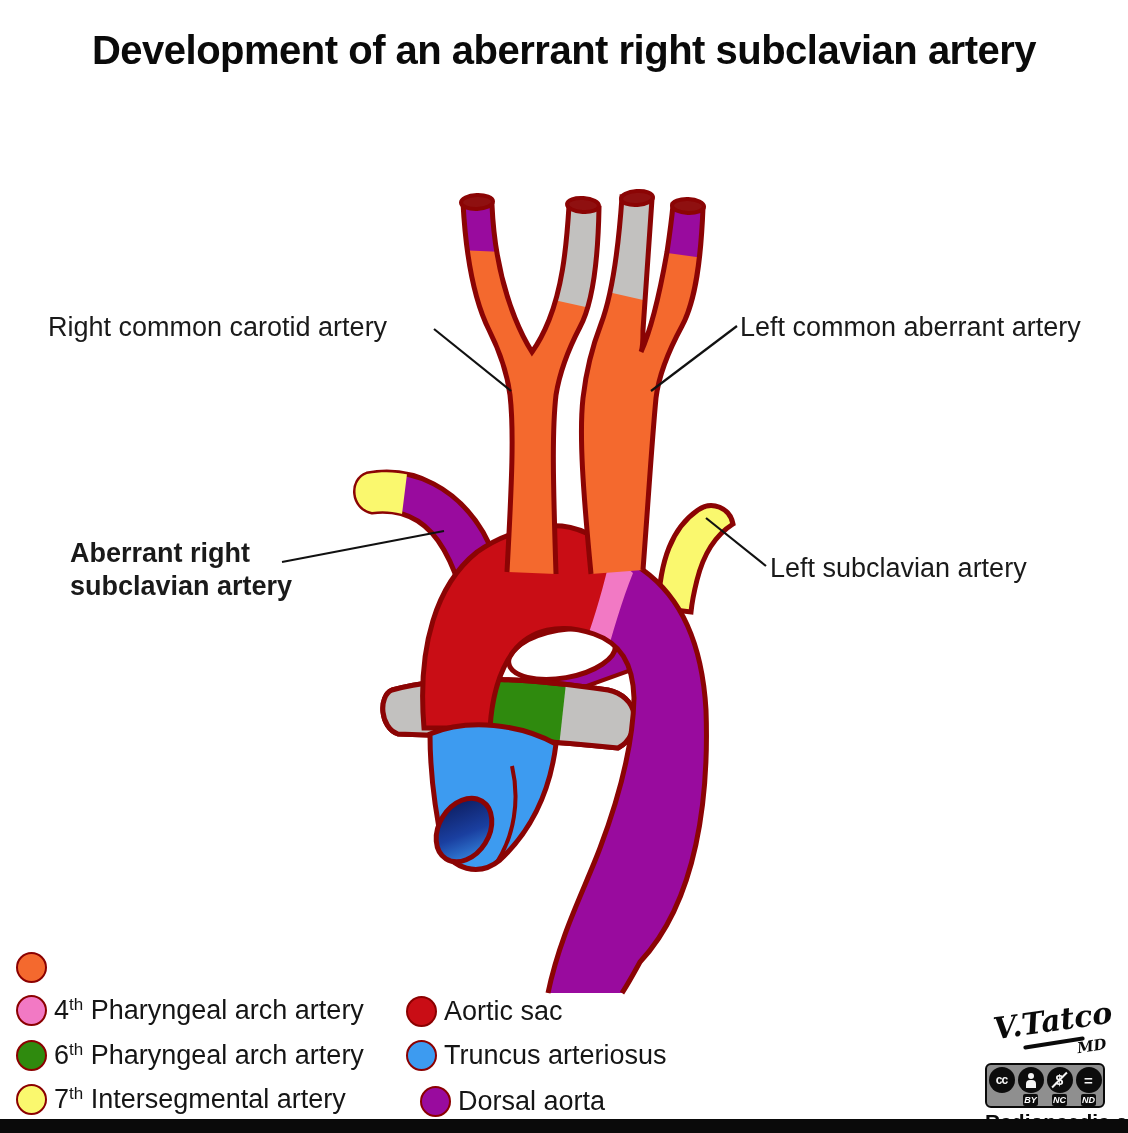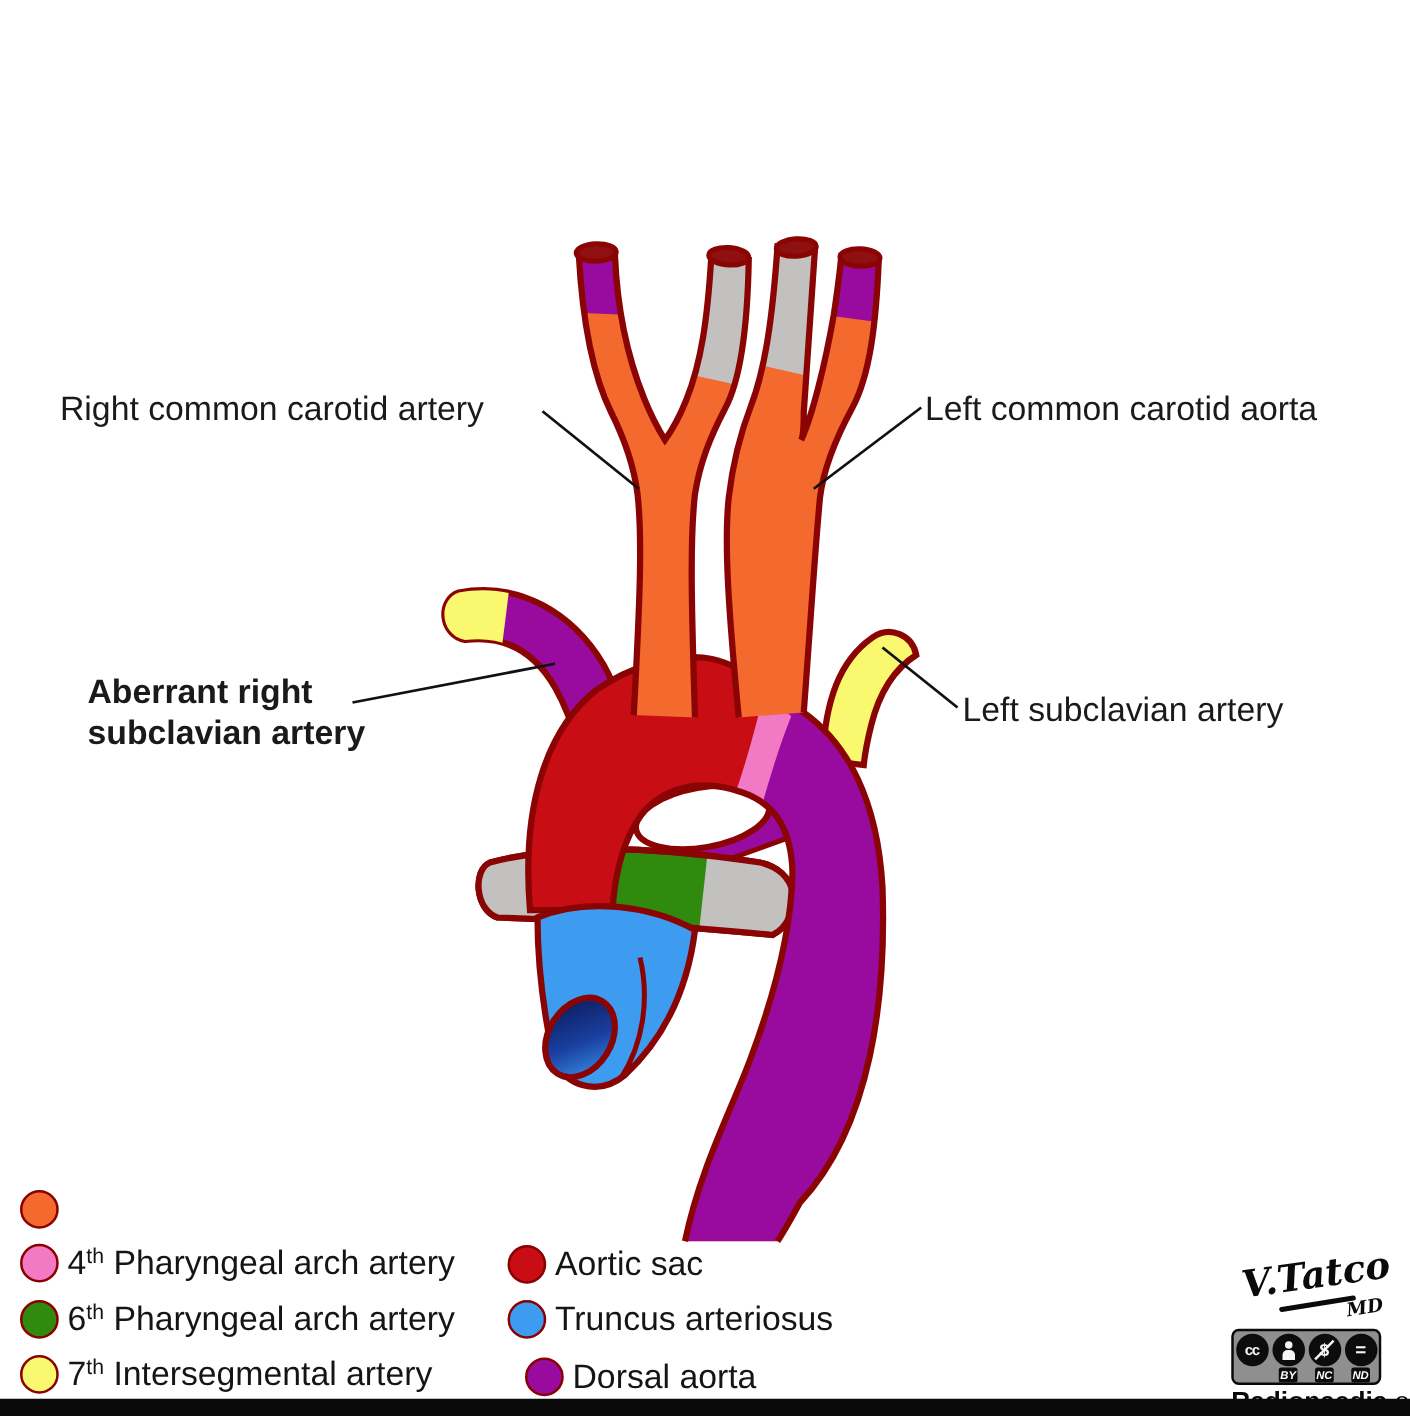--- a/index.html
+++ b/index.html
@@ -38,20 +38,21 @@
   .cc-tag.empty{visibility:hidden;}
   .radio-line{margin-top:2px;font-size:21px;color:#0a0a0a;white-space:nowrap;}
   .radio-line .rb{font-weight:700;}
   .bottom-bar{position:absolute;left:0;top:1119px;width:1128px;height:14px;background:#0a0a0a;}
 </style>
 </head>
 <body>
 
 <div class="canvas">
 
+  <div class="title">Development of an aberrant right subclavian artery</div>
 
   <svg class="art" width="1128" height="1133" viewBox="0 0 1128 1133">
     <defs>
       <linearGradient id="lumenGrad" x1="0" y1="0" x2="1" y2="1">
         <stop offset="0" stop-color="#0a1550"></stop>
         <stop offset="0.55" stop-color="#1a3fa0"></stop>
         <stop offset="1" stop-color="#3d9bf0"></stop>
       </linearGradient>
       <clipPath id="clipAberrant">
           <path d="M 367,474 C 415,465 458,490 483,532 C 499,560 507,602 509,648 L 472,660 C 468,612 460,578 444,550 C 428,522 404,508 372,512 C 352,508 350,480 367,474 Z"></path>
@@ -107,21 +108,21 @@
     <path fill="none" stroke-width="4" d="M 497,862 C 514,836 520,800 512,766" stroke="#8b0404"></path>
     <ellipse fill="url(#lumenGrad)" stroke-width="5" cx="464" cy="830" rx="25" ry="34" transform="rotate(32 464 830)" stroke="#8b0404"></ellipse>
 
     <line stroke-width="2.2" x1="434" y1="329" x2="511" y2="391" stroke="#111111"></line>
     <line stroke-width="2.2" x1="737" y1="326" x2="651" y2="391" stroke="#111111"></line>
     <line stroke-width="2.2" x1="282" y1="562" x2="444" y2="531" stroke="#111111"></line>
     <line stroke-width="2.2" x1="766" y1="566" x2="706" y2="518" stroke="#111111"></line>
   </svg>
 
   <div class="lbl" style="left:48px;top:312px;">Right common carotid artery</div>
-  <div class="lbl" style="left:740px;top:312px;">Left common carotid aorta</div>
+  <div class="lbl" style="left:740px;top:312px;">Left common aberrant artery</div>
   <div class="lbl bold" style="left:70px;top:537px;">
     <div>Aberrant right</div>
     <div>subclavian artery</div>
   </div>
   <div class="lbl" style="left:770px;top:553px;">Left subclavian artery</div>
 
   <div class="legend-item" style="left:16px;top:952px;">
     <span class="swatch" style="background-color: rgb(244, 105, 46);"></span>
   </div>
   <div class="legend-item" style="left:16px;top:995px;">

